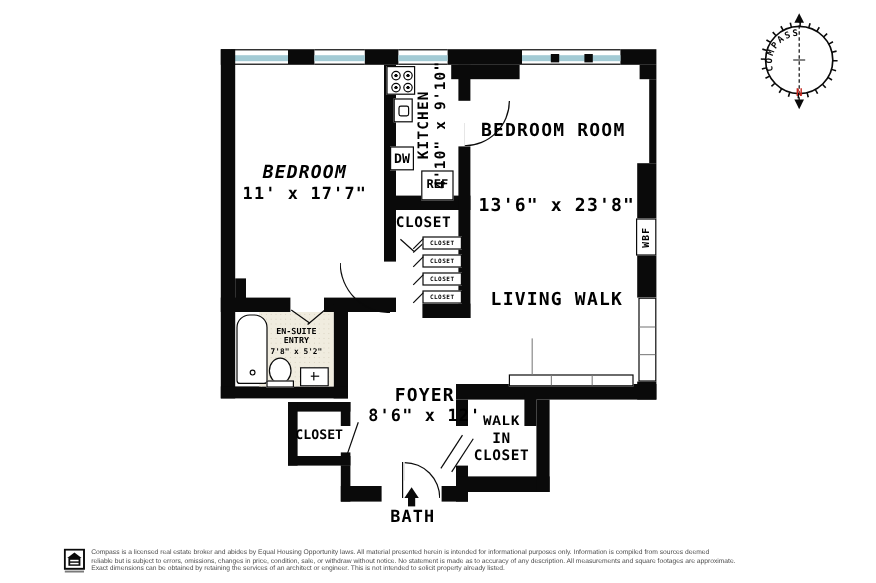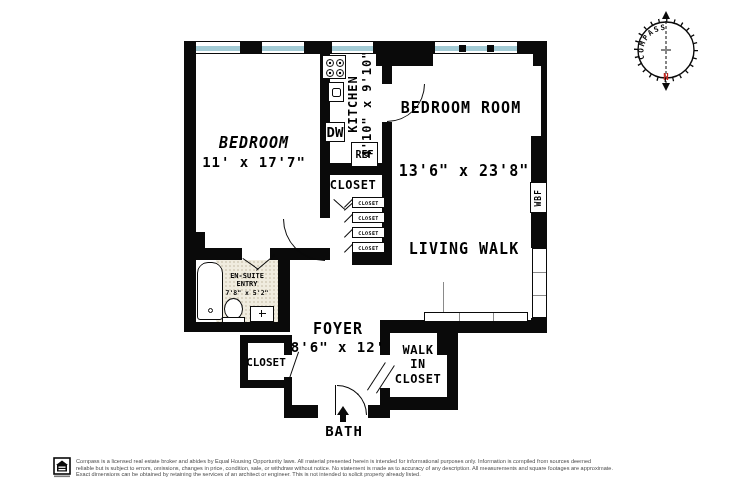--- a/index.html
+++ b/index.html
@@ -115,21 +115,21 @@
     <div class="burner" style="left:2.5px;top:2.5px;"></div>
     <div class="burner" style="left:12.5px;top:2.5px;"></div>
     <div class="burner" style="left:2.5px;top:12.5px;"></div>
     <div class="burner" style="left:12.5px;top:12.5px;"></div>
   </div>
   <div class="w" style="left:322px;top:82px;width:6px;height:20px;"></div>
   <div class="fix" style="left:328px;top:82px;width:16px;height:20px;border-width:1px;">
     <div class="fix" style="left:2.5px;top:5px;width:9px;height:9px;border-width:1px;border-radius:2px;"></div>
   </div>
   <div class="box" style="left:325px;top:122px;width:20px;height:20px;">
-    <span style="font-size:14px;">DW</span>
+    <span style="font-size:11px;">DW</span>
   </div>
   <div class="box" style="left:351px;top:142px;width:27px;height:25px;">
     <span style="font-size:10px;">REF</span>
   </div>
 
   <div class="arc" style="left:283px;top:219px;width:42px;height:42px;border-left:1.3px solid #0a0a0a;border-bottom:1.3px solid #0a0a0a;border-bottom-left-radius:100%;"></div>
   <div class="arc" style="left:387px;top:84px;width:38px;height:38px;border-right:1.3px solid #0a0a0a;border-bottom:1.3px solid #0a0a0a;border-bottom-right-radius:100%;"></div>
   <div class="arc" style="left:337px;top:385px;width:30px;height:30px;border-top:1.3px solid #0a0a0a;border-right:1.3px solid #0a0a0a;border-top-right-radius:100%;"></div>
   <div class="ln" style="left:336px;top:385px;width:30px;transform:rotate(90deg);"></div>
   <div class="ln" style="left:243px;top:258px;width:19px;transform:rotate(35deg);"></div>
@@ -172,30 +172,30 @@
   <div class="lbl" style="left:392px;top:240px;width:144px;font-size:15px;">LIVING WALK</div>
 
   <div class="lbl" style="left:324px;top:178px;width:58px;font-size:12px;letter-spacing:.5px;">CLOSET</div>
 
   <div class="lbl" style="left:214px;top:272px;width:66px;letter-spacing:0;">
     <div style="font-size:7px;">EN-SUITE</div>
     <div style="font-size:7px;">ENTRY</div>
     <div style="font-size:6.5px;margin-top:1px;">7'8" x 5'2"</div>
   </div>
 
-  <div class="lbl" style="left:282px;top:320px;width:112px;">
+  <div class="lbl" style="left:298px;top:320px;width:112px;">
     <div style="font-size:15px;">FOYER</div>
     <div style="font-size:14px;margin-top:1px;">8'6" x 12'</div>
   </div>
 
   <div class="lbl" style="left:244px;top:356px;width:44px;font-size:11px;letter-spacing:0;">CLOSET</div>
 
   <div class="lbl" style="left:388px;top:344px;width:60px;letter-spacing:.5px;">
     <div style="font-size:12px;font-family:Liberation Mono, monospace;">WALK</div>
-    <div style="font-size:12px;font-family:Liberation Mono, monospace;">IN</div>
+    <div style="font-size:12px;">IN</div>
     <div style="font-size:12px;">CLOSET</div>
   </div>
 
   <div class="arrow-up" style="left:337px;top:406px;"></div>
   <div class="w" style="left:340px;top:414px;width:6px;height:8px;"></div>
   <div class="lbl" style="left:316px;top:423px;width:56px;font-size:14px;">BATH</div>
 
   <svg style="position:absolute;left:626px;top:2px;" width="80" height="95" viewBox="0 0 80 95">
     <defs>
         <path id="cp" d="M 19 59 A 22 22 0 0 1 61 42" fill="none"></path>

